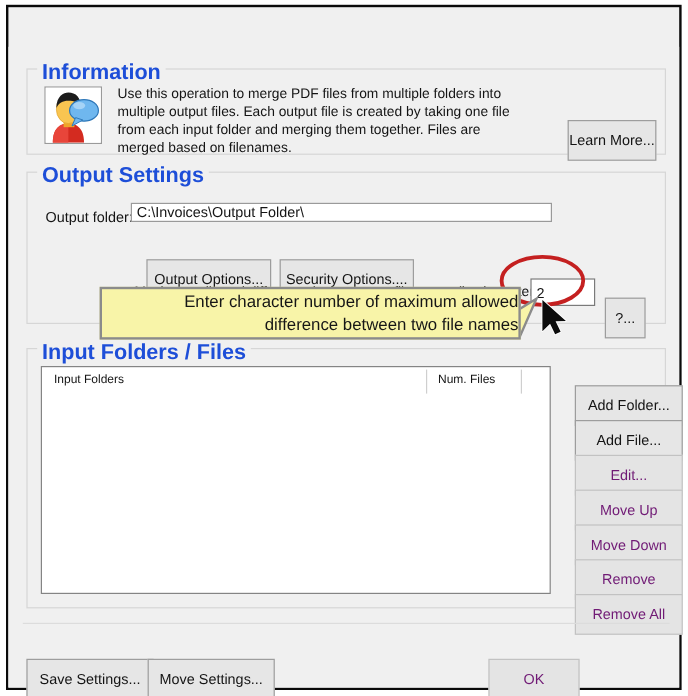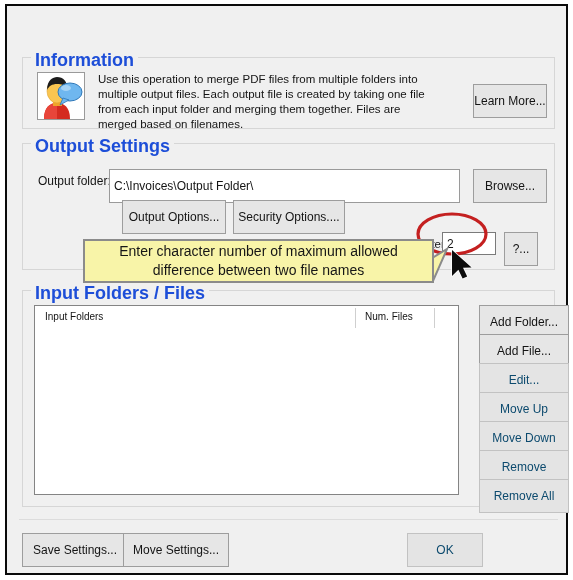--- a/index.html
+++ b/index.html
@@ -116,42 +116,43 @@
     background: #e6e6e6;
     color: #141414;
     font-family: "Liberation Sans", sans-serif;
     font-size: 12px;
     display: flex;
     align-items: center;
     justify-content: center;
     cursor: pointer;
     white-space: nowrap;
     padding: 16px;
+    margin-top: 16px;
   }
   .btn.disabled {
-    color: #0c4a6e;
+    color: #701a75;
     background: #e4e4e4;
     border-color: #c2c2c2;
     cursor: default;
   }
 
   #btn-learn-more  { left: 450px; top: 26px;  width: 74px; height: 22px; }
 
   
   #lbl-output-folder {
     position: absolute;
     left: 15px; top: 30px;
     font-size: 12px;
     color: #141414;
     white-space: nowrap;
   }
   #input-output-folder {
     position: absolute;
     left: 86px; top: 25px;
-    width: 351px; height: 34px;
+    width: 351px; height: 16px;
     box-sizing: border-box;
     border: 1px solid #9a9a9a;
     background: #ffffff;
     font-family: "Liberation Sans", sans-serif;
     font-size: 12px;
     color: #141414;
     padding: 0 4px;
     outline: none;
   }
   #btn-browse         { left: 450px; top: 25px; width: 74px; height: 22px; }
@@ -250,21 +251,21 @@
     position: absolute;
     left: 83px;
     top: 239px;
     width: 351px;
     height: 44px;
     box-sizing: border-box;
     background: #f8f4a8;
     border: 2px solid #8b8b8b;
     display: flex;
     flex-direction: column;
-    align-items: center;
+    align-items: flex-end;
     justify-content: center;
     font-size: 14px;
     color: #161616;
     line-height: 19px;
     text-align: center;
   }
   #callout-line1, #callout-line2 { display: block; }
 </style>
 </head>
 <body>
@@ -302,21 +303,20 @@
       <div id="info-text">Use this operation to merge PDF files from multiple folders into multiple output files. Each output file is created by taking one file from each input folder and merging them together. Files are merged based on filenames.</div>
 
       <button class="btn" id="btn-learn-more">Learn More...</button>
     </div>
 
     <div class="groupbox" id="grp-output">
       <span class="group-title">Output Settings</span>
 
       <div id="lbl-output-folder">Output folder:</div>
       <input id="input-output-folder" type="text" value="C:\Invoices\Output Folder\" style="">
-      <button class="btn" id="btn-browse">Browse...</button>
 
       <button class="btn" id="btn-output-options">Output Options...</button>
       <button class="btn" id="btn-security-options">Security Options....</button>
 
       <div id="lbl-maxdiff">Maximum allowed difference between two filenames (in characters):</div>
       <input id="input-maxdiff" type="text" value="2" style="">
       <button class="btn" id="btn-maxdiff-help">?...</button>
     </div>
 
     <div class="groupbox" id="grp-input">

